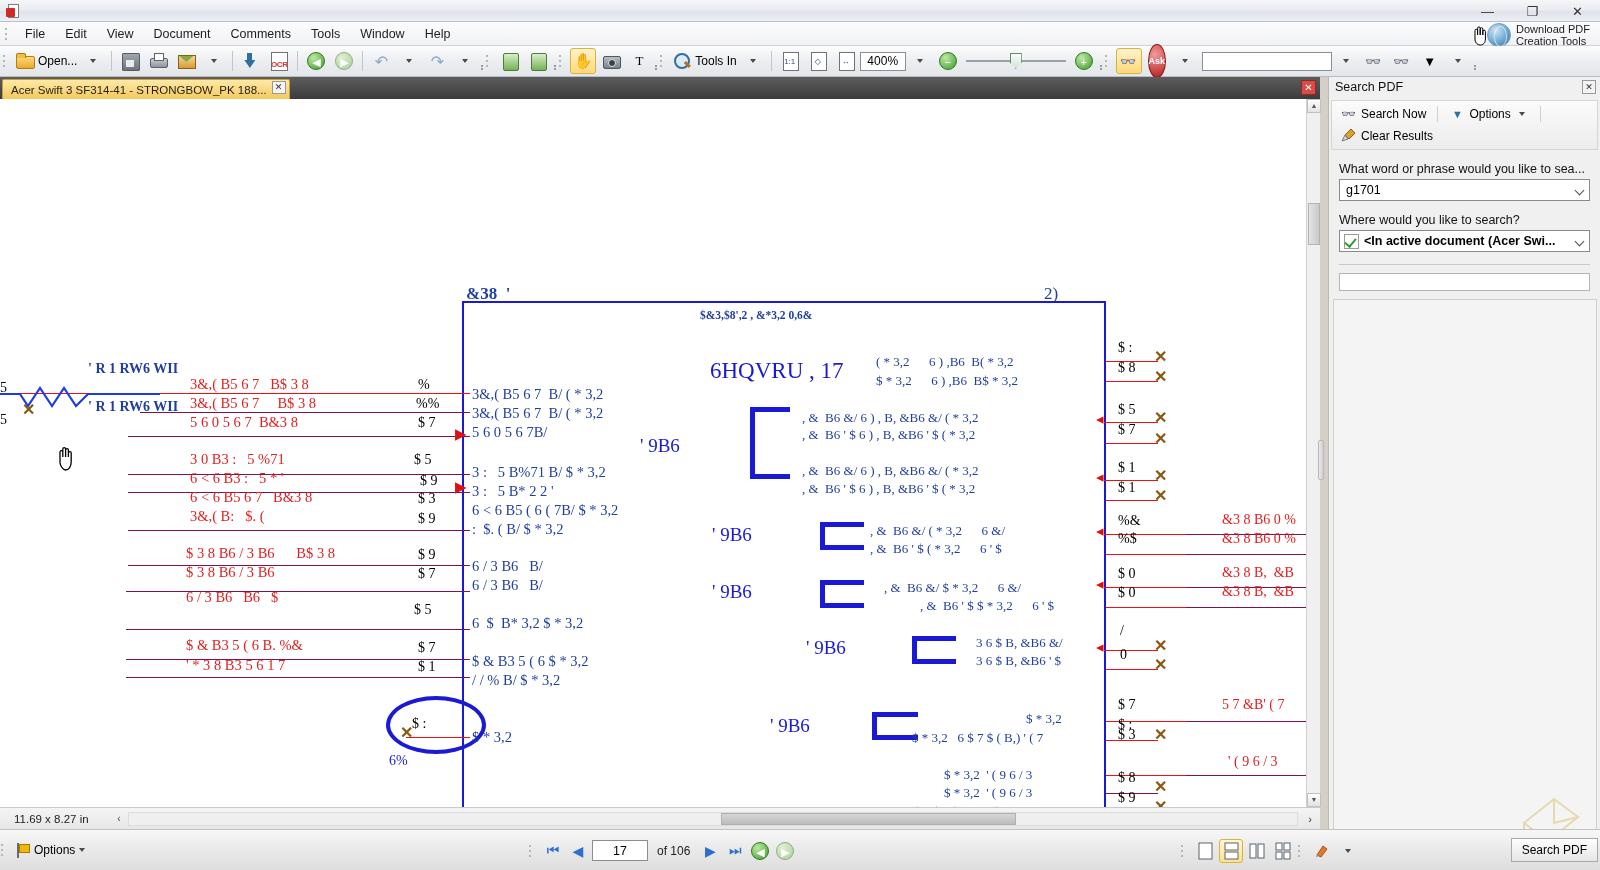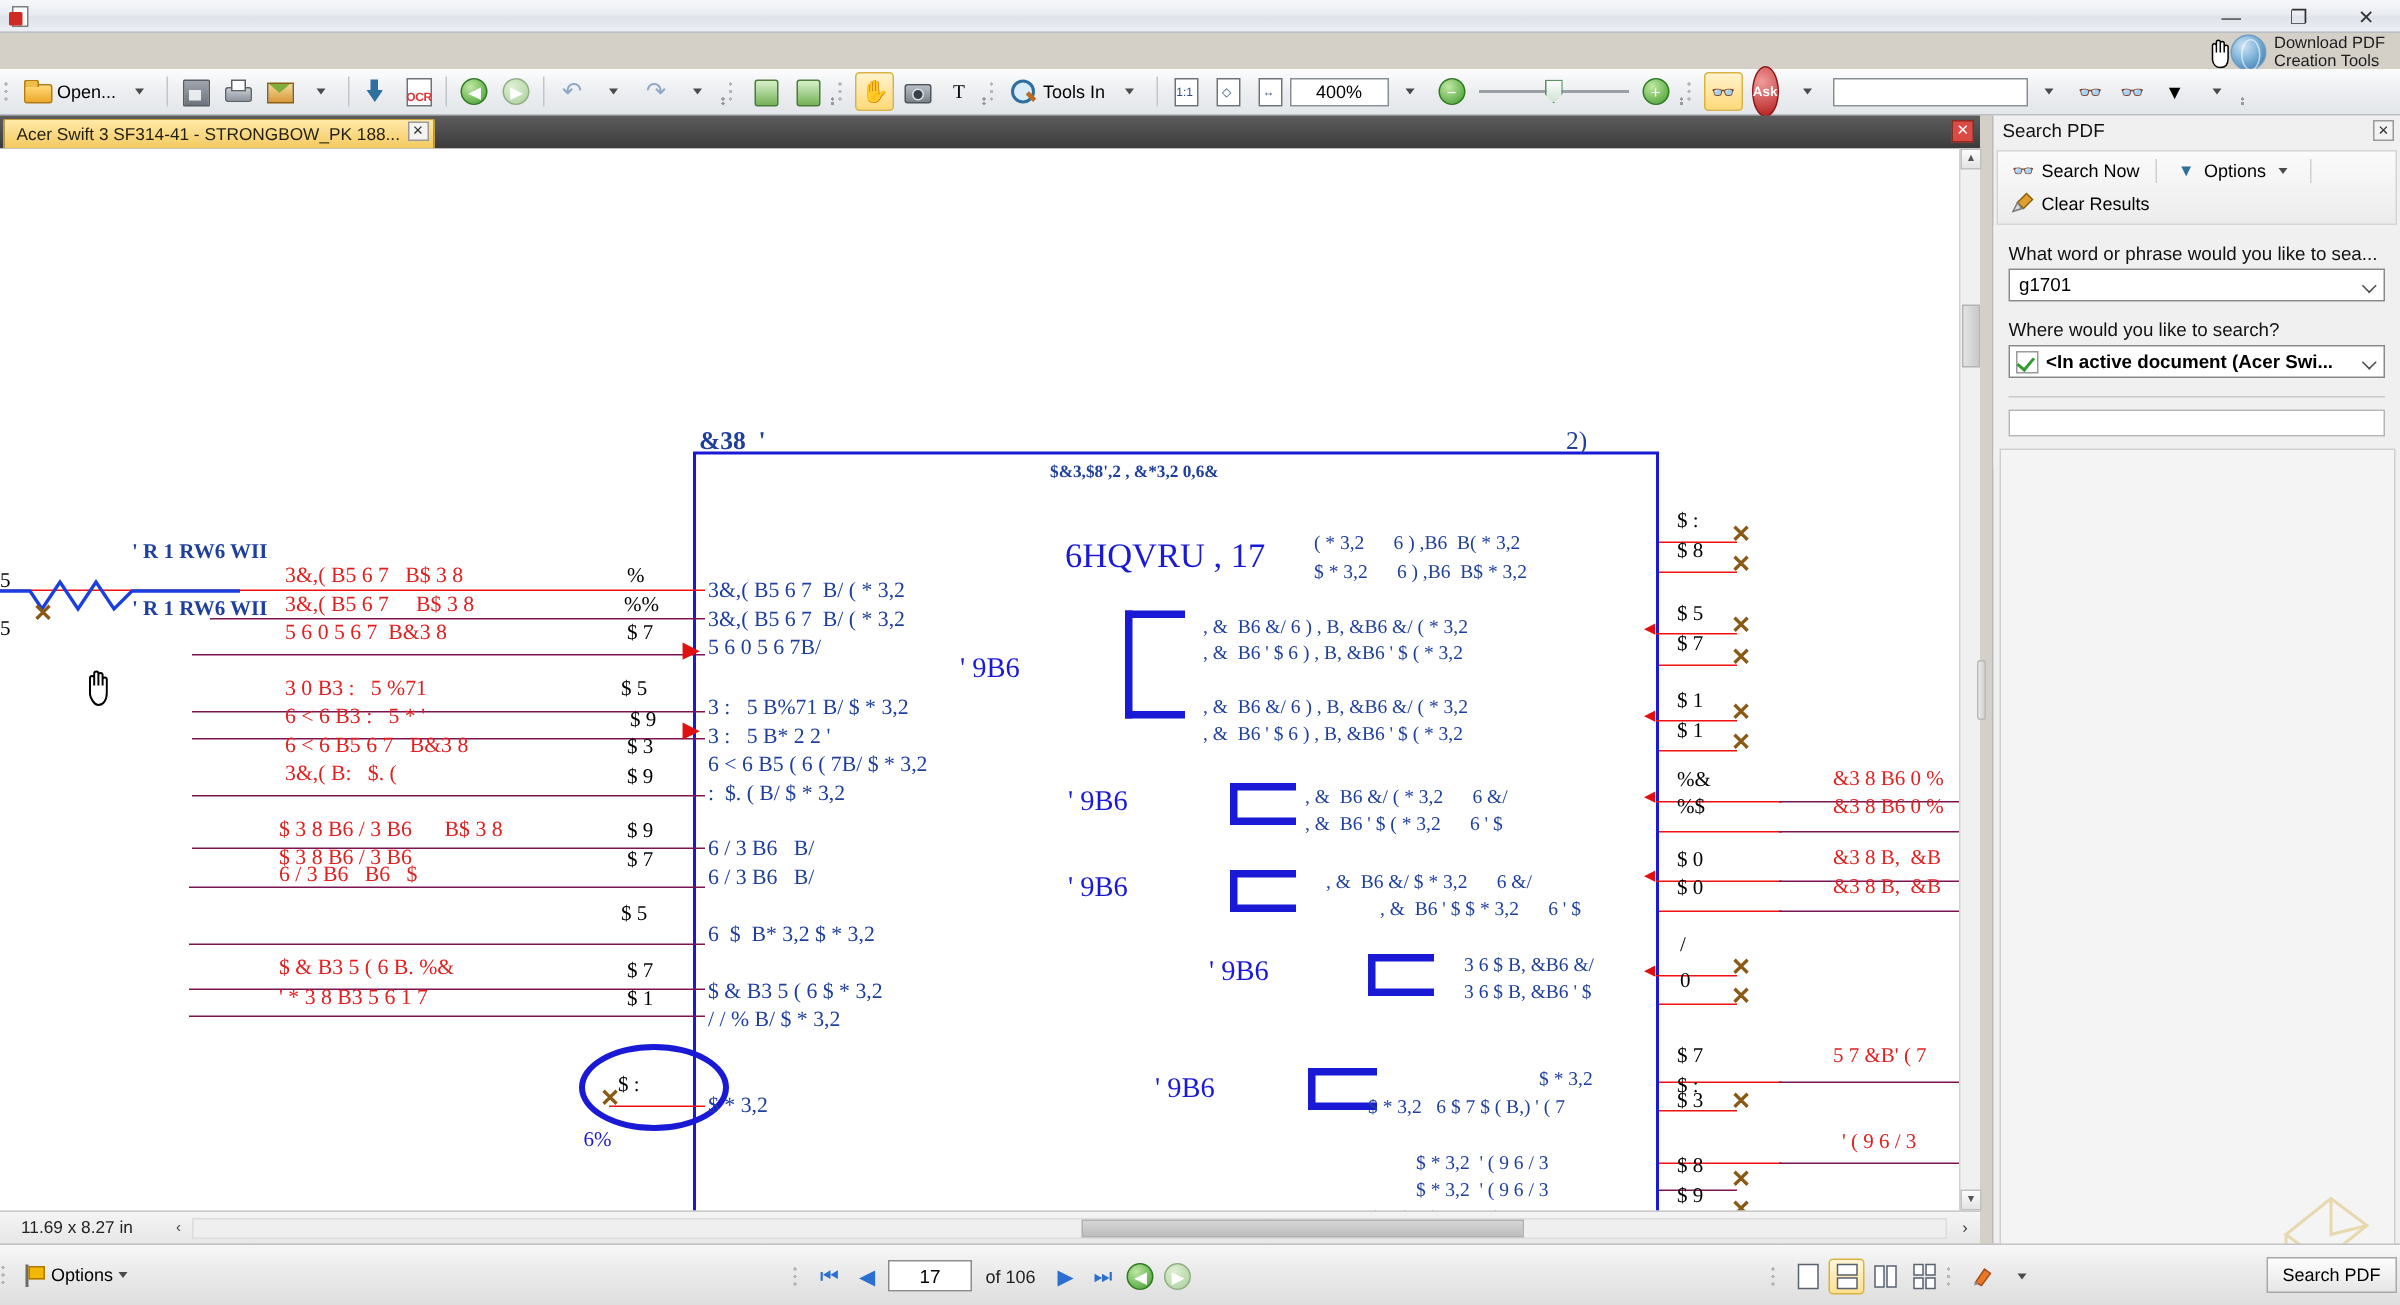--- a/index.html
+++ b/index.html
@@ -59,21 +59,21 @@
     background:linear-gradient(180deg,#fdfdfd 0%,#eceef1 50%,#e3e6ea 100%);
     border-bottom:1px solid #b9bdc4;
     display:flex; align-items:center; padding-left:2px;
   }
   .tbtn { height:26px; min-width:26px; display:flex; align-items:center; justify-content:center;
           margin:0 1px; border:1px solid transparent; border-radius:3px; position:relative; }
   .tbtn.active { border-color:#d8b340; background:linear-gradient(180deg,#fff3cd,#ffd978); }
   .tbtn .lbl { font-size:12px; margin-left:3px; }
   .caret { width:0;height:0;border-left:3.5px solid transparent;border-right:3.5px solid transparent;border-top:4px solid #4a4a4a;margin:0 4px;}
   .tsep { width:1px; height:20px; background:#c2c6cc; margin:0 4px; }
-  .zoomfield { width:66px; height:19px; background:#fff; border:1px solid #8a8f96; font-size:12px;
+  .zoomfield { width:46px; height:19px; background:#fff; border:1px solid #8a8f96; font-size:12px;
                display:flex; align-items:center; justify-content:center; }
   .findfield { width:130px; height:19px; background:#fff; border:1px solid #8a8f96; margin-left:3px; }
   .zoomslider { width:100px; height:18px; position:relative; margin:0 4px; }
   .zoomslider .track { position:absolute; left:0; top:8px; width:100px; height:2px; background:#9aa0a7; }
   .zoomslider .knob { position:absolute; left:44px; top:1px; width:12px; height:16px;
       background:linear-gradient(180deg,#fcfdfe,#cfe3d2); border:1px solid #5c8f63;
       clip-path:polygon(0 0,100% 0,100% 60%,50% 100%,0 60%); }
 
   
   .ico { position:relative; width:20px; height:20px; flex:none; }
@@ -239,20 +239,31 @@
         <i class="pg"></i>
         <i class="rd"></i>
       </span>
     <div class="winbtns">
       <div class="winbtn">—</div>
       <div class="winbtn">❐</div>
       <div class="winbtn close">✕</div>
     </div>
   </div>
 
+  <div class="menubar">
+    <span class="grip"></span>
+    <div class="menu-item">File</div>
+    <div class="menu-item">Edit</div>
+    <div class="menu-item">View</div>
+    <div class="menu-item">Document</div>
+    <div class="menu-item">Comments</div>
+    <div class="menu-item">Tools</div>
+    <div class="menu-item">Window</div>
+    <div class="menu-item">Help</div>
+  </div>
 
   <div class="dl-tools">
     <span class="dl-globe"></span>
     <span class="dl-label">
       <span>Download PDF</span><br>
       <span>Creation Tools</span>
     </span>
   </div>
   <svg class="cursor-hand" viewBox="0 0 16 20">
     <path d="M3 10 V4.5a1.3 1.3 0 0 1 2.6 0V9V2.2a1.3 1.3 0 0 1 2.6 0V9V3a1.3 1.3 0 0 1 2.6 0v6V5.5a1.3 1.3 0 0 1 2.6 0V13c0 4-2.2 6-5.2 6S3.4 16.6 3 14z" fill="#ffffff" stroke="#000000" stroke-width="1"></path>
@@ -454,21 +465,21 @@
       <div class="ln pur" style="left:128px; top:431px; width:342px;"></div>
 
       <div class="t red" style="left:186px; top:446px; font-size:14.5px;">$ 3 8 B6 / 3 B6      B$ 3 8</div>
       <div class="t blk" style="left:418px; top:448px; font-size:14px;">$ 9</div>
       <div class="ln pur" style="left:128px; top:466px; width:342px;"></div>
 
       <div class="t red" style="left:186px; top:465px; font-size:14.5px;">$ 3 8 B6 / 3 B6</div>
       <div class="t blk" style="left:418px; top:467px; font-size:14px;">$ 7</div>
       <div class="ln pur" style="left:126px; top:492px; width:344px;"></div>
 
-      <div class="t red" style="left:186px; top:476px; font-size:14.5px;">6 / 3 B6   B6   $</div>
+      <div class="t red" style="left:186px; top:490px; font-size:14.5px;">6 / 3 B6   B6   $</div>
       <div class="t blk" style="left:414px; top:503px; font-size:14px;">$ 5</div>
       <div class="ln pur" style="left:126px; top:530px; width:344px;"></div>
 
       <div class="t red" style="left:186px; top:538px; font-size:14.5px;">$ &amp; B3 5 ( 6 B. %&amp;</div>
       <div class="t blk" style="left:418px; top:541px; font-size:14px;">$ 7</div>
       <div class="ln pur" style="left:126px; top:560px; width:344px;"></div>
 
       <div class="t red" style="left:186px; top:558px; font-size:14.5px;">' * 3 8 B3 5 6 1 7</div>
       <div class="t blk" style="left:418px; top:560px; font-size:14px;">$ 1</div>
       <div class="ln pur" style="left:126px; top:578px; width:344px;"></div>

